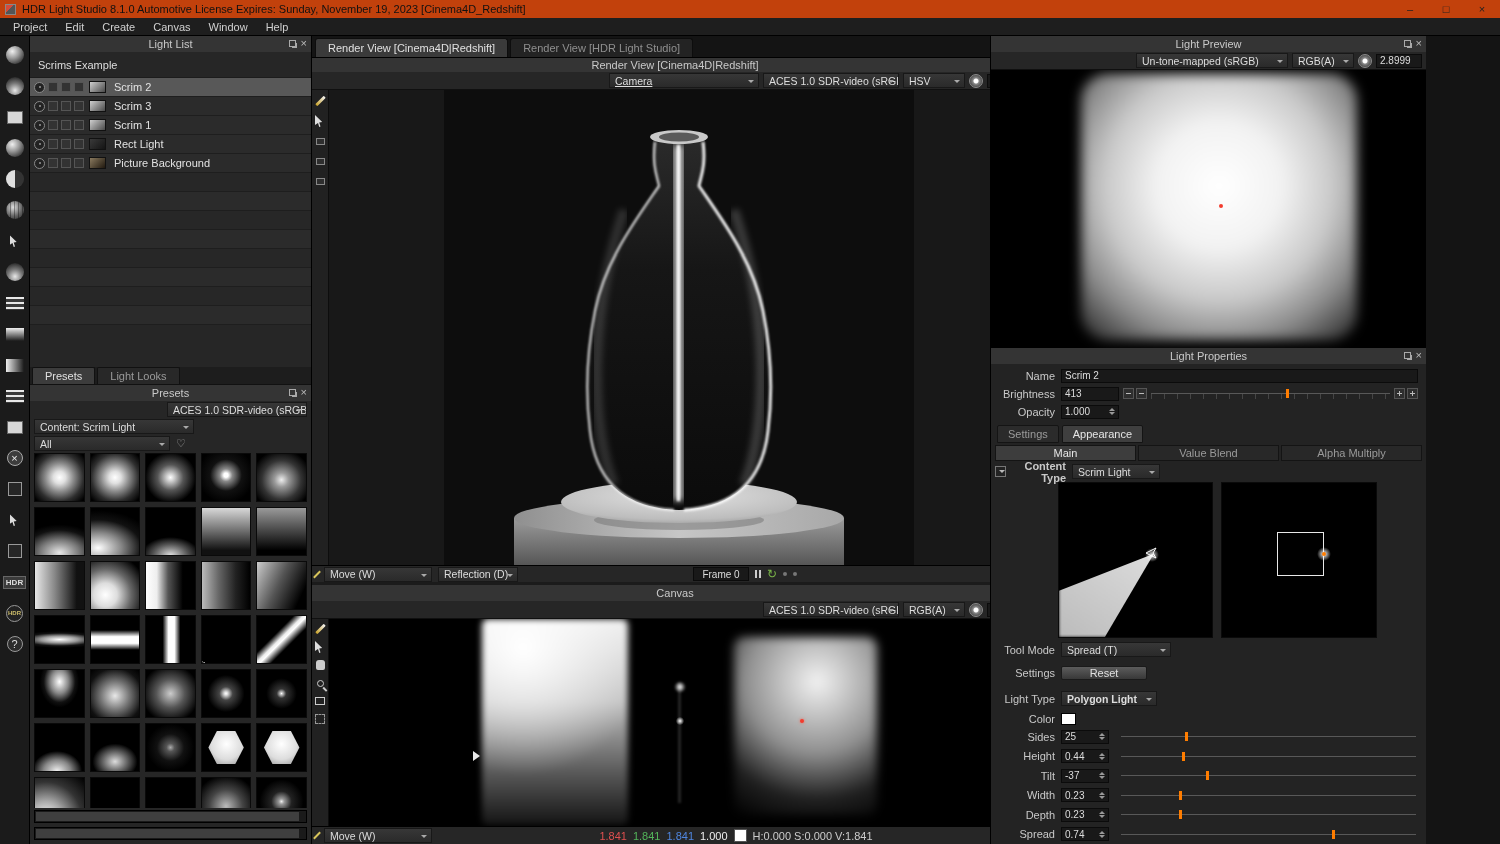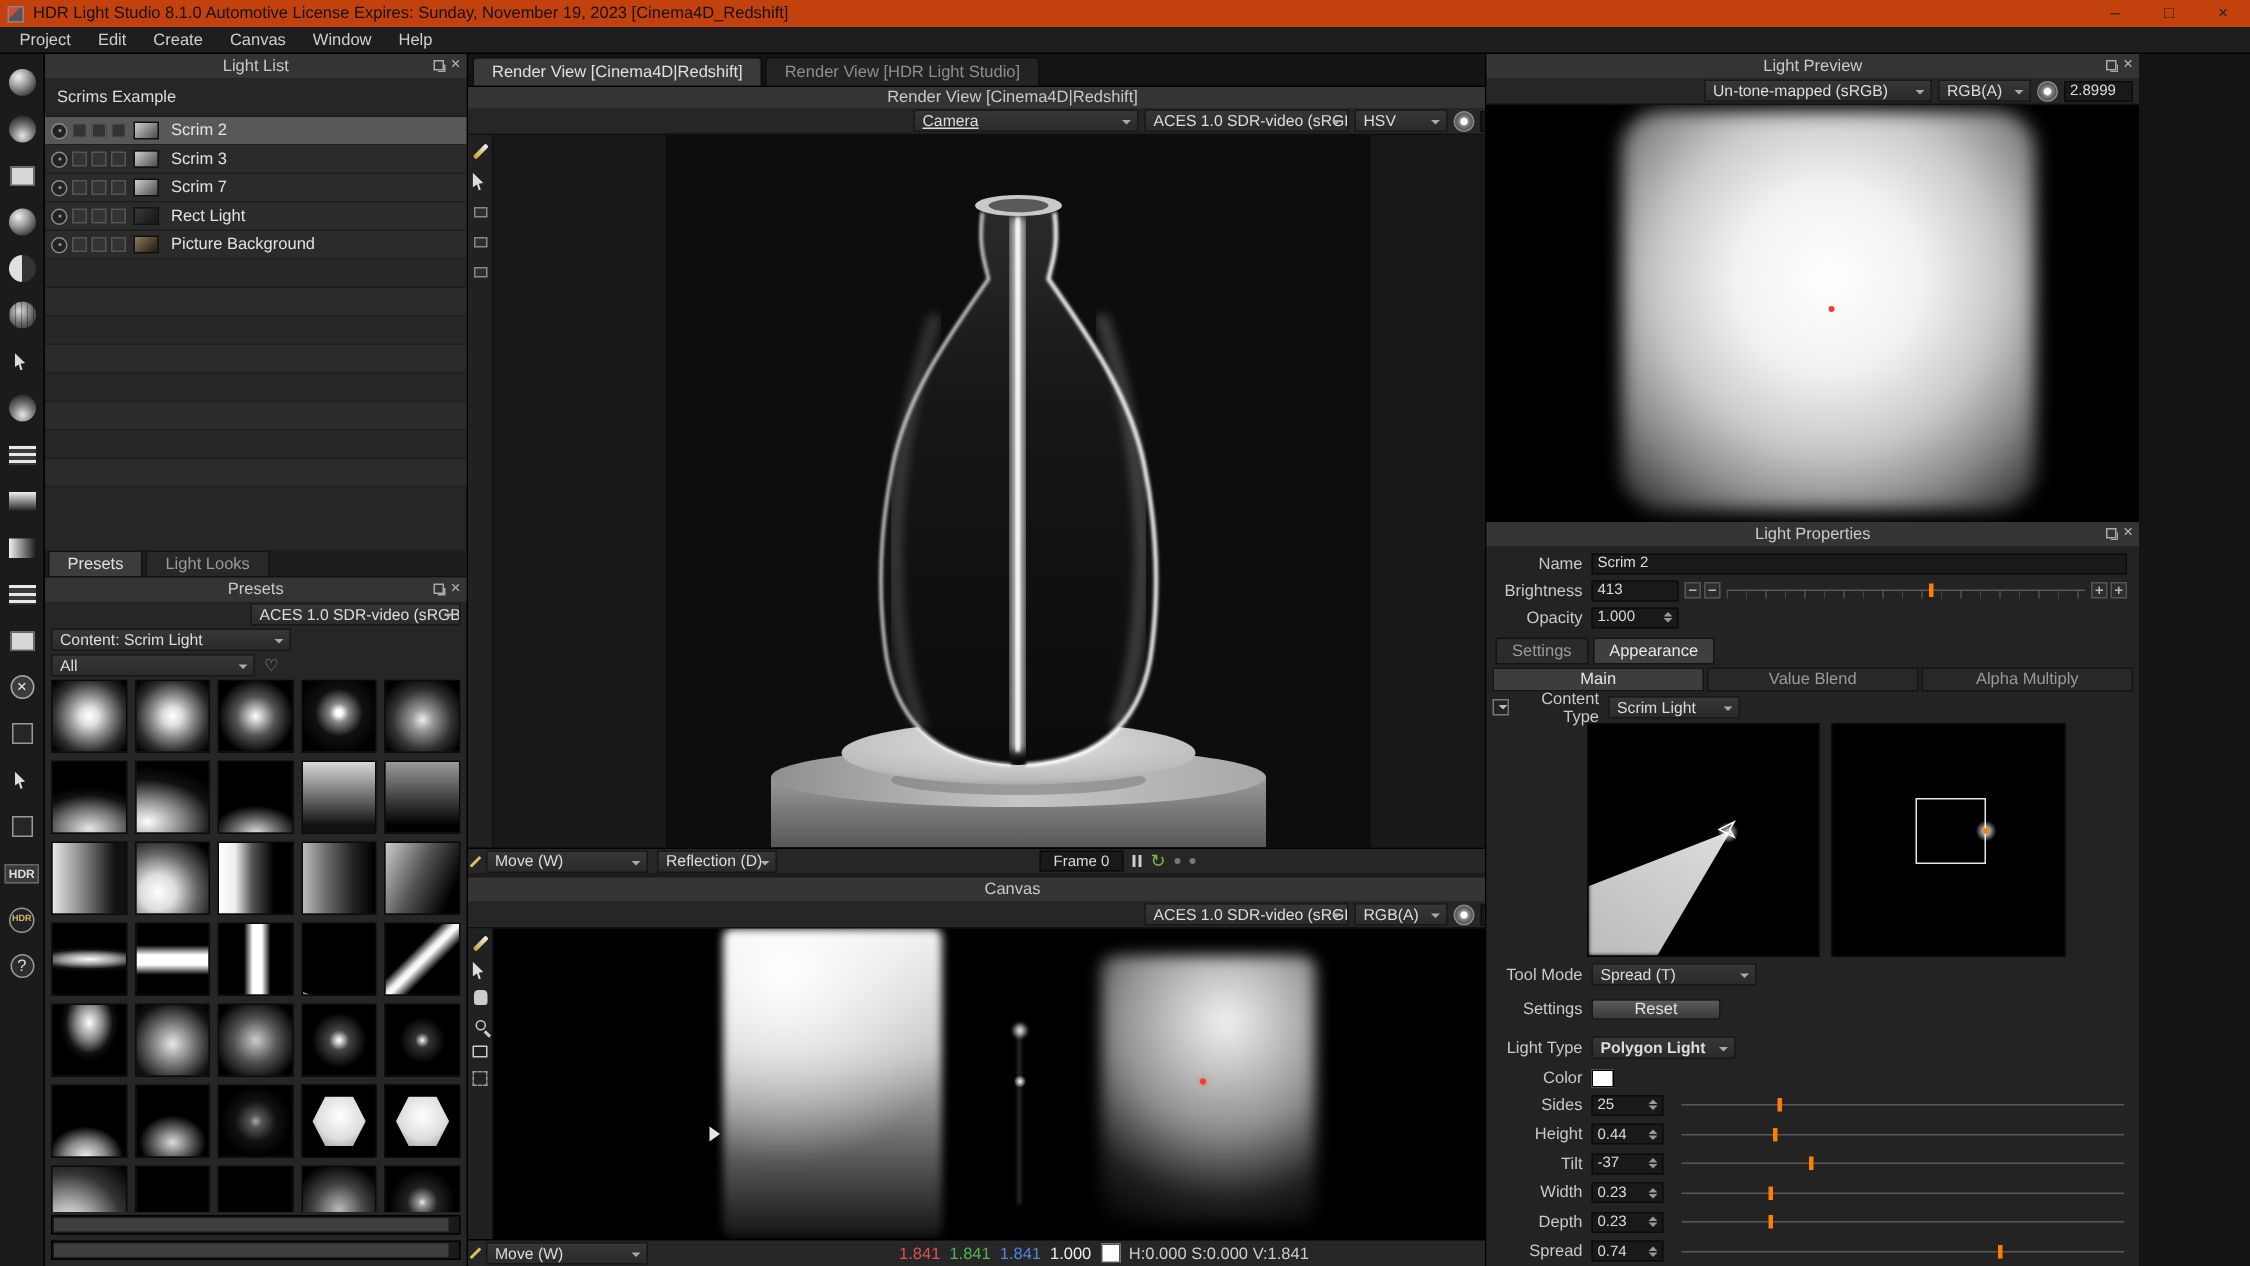--- a/index.html
+++ b/index.html
@@ -307,21 +307,21 @@
         <span class="sq-btn"></span>
         <span class="thumb-mini t-scrim"></span>
         <span class="llist-name">Scrim 3</span>
       </div>
       <div class="llist-row">
         <span class="vis-circle"></span>
         <span class="sq-btn"></span>
         <span class="sq-btn"></span>
         <span class="sq-btn"></span>
         <span class="thumb-mini t-scrim"></span>
-        <span class="llist-name">Scrim 7</span>
+        <span class="llist-name">Scrim 1</span>
       </div>
       <div class="llist-row">
         <span class="vis-circle"></span>
         <span class="sq-btn"></span>
         <span class="sq-btn"></span>
         <span class="sq-btn"></span>
         <span class="thumb-mini t-dark"></span>
         <span class="llist-name">Rect Light</span>
       </div>
       <div class="llist-row">
@@ -678,21 +678,21 @@
     </div>
 
     <div class="subtabs">
       <div class="subtab active">Main</div>
       <div class="subtab">Value Blend</div>
       <div class="subtab">Alpha Multiply</div>
     </div>
 
     <div class="prop-row" style="top:100px;">
       <span class="load-ic"></span>
-      <span class="plabel" style="width:62px;">Content Type</span>
+      <span class="plabel" style="width:62px;font-weight:bold;">Content Type</span>
       <div class="dd" style="width:88px;">
           <span>Scrim Light</span>
         </div>
     </div>
 
     <div class="prop-thumb" style="left:67px; width:155px;">
       <div class="wedge"></div>
       <div class="wedge-glow"></div>
       <svg class="spread-cursor" viewBox="0 0 16 16">
         <path d="M13 3 L3 8 L13 13 L10 8 Z" fill="none" stroke="#fff" stroke-width="1"></path>

